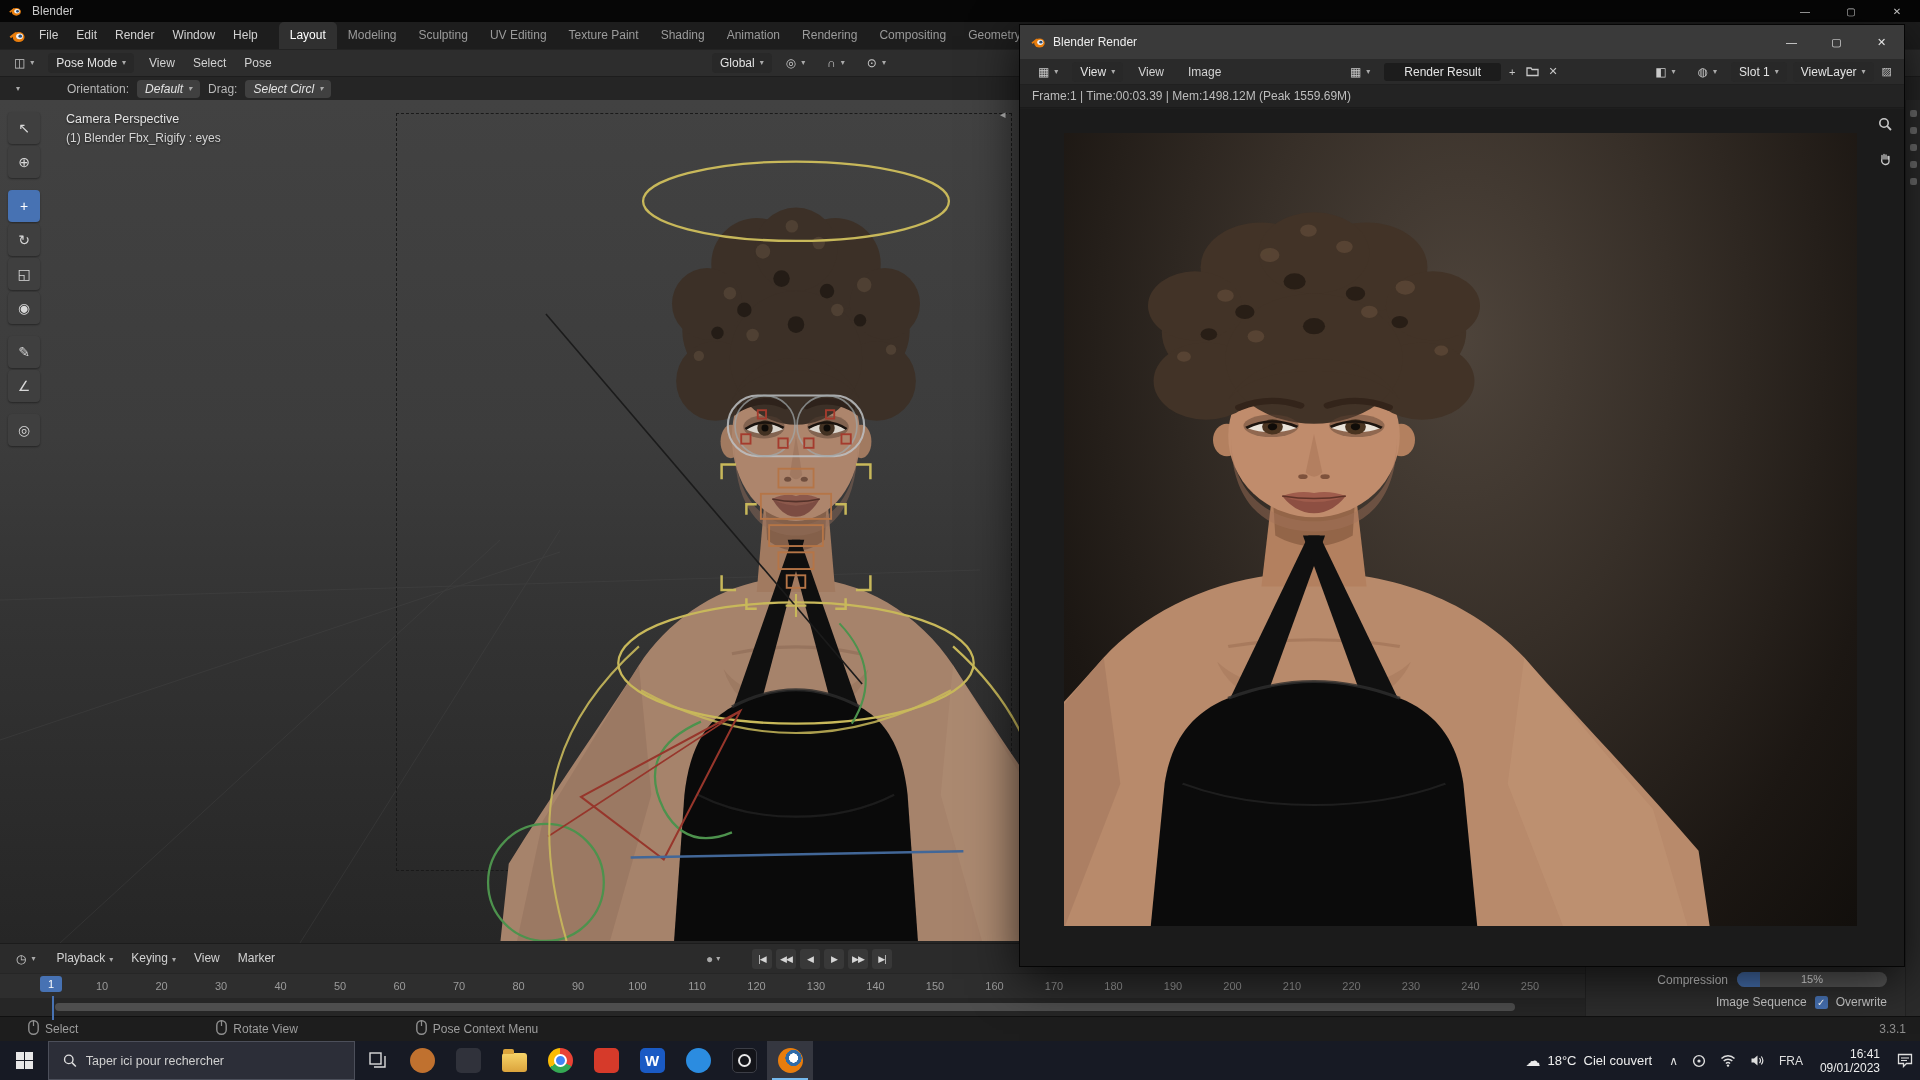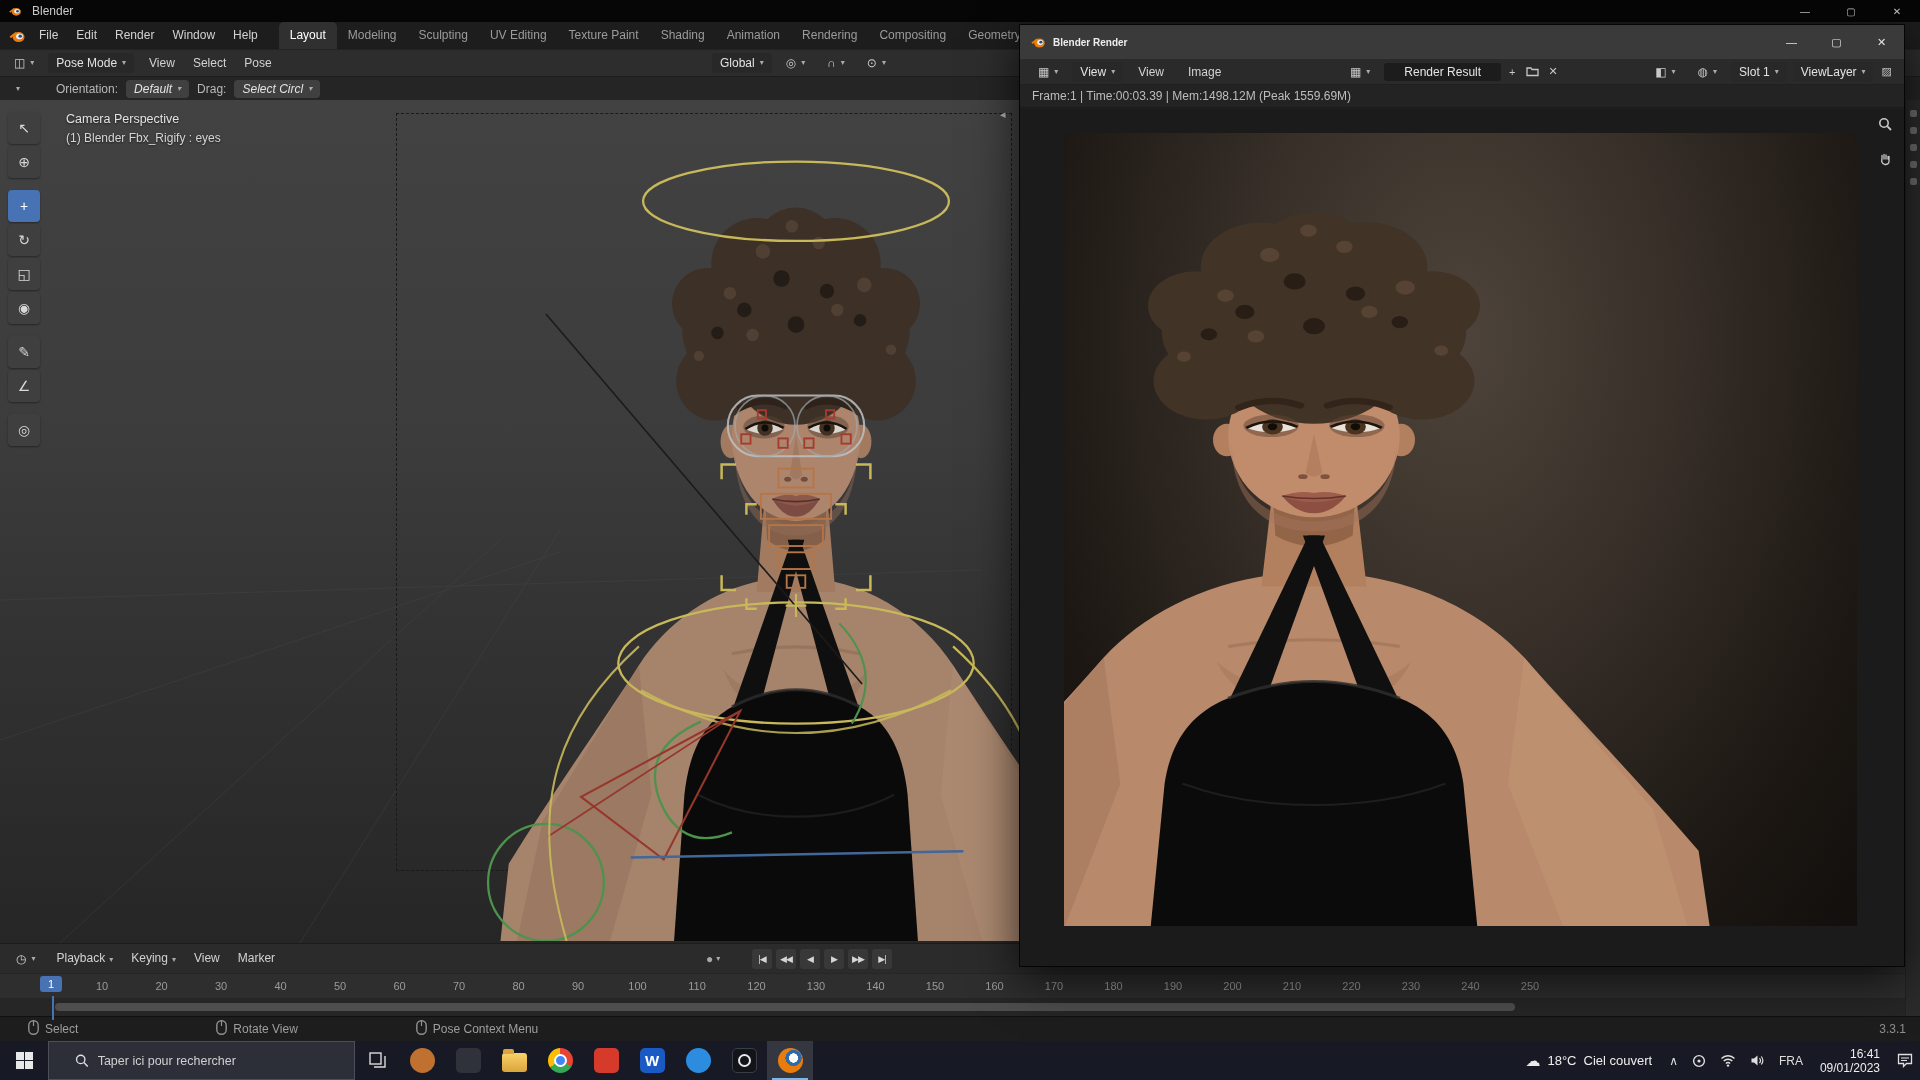--- a/index.html
+++ b/index.html
@@ -28,21 +28,21 @@
   .dd{display:inline-flex;align-items:center;gap:5px;background:#282828;border-radius:4px;height:20px;padding:0 8px;color:#e2e2e2;white-space:nowrap;}
   .dd.plain{background:transparent;}
   .caret{font-size:8px;color:#aaa;line-height:1;}
   .hicon{color:#c9c9c9;font-size:12px;}
   #vp-menus{display:flex;}
   #th-center{position:absolute;left:712px;display:flex;gap:6px;align-items:center;}
 
   #tool-settings{top:76px;height:24px;left:0;right:0;background:#252525;border-top:1px solid #1d1d1d;display:flex;align-items:center;gap:8px;padding-left:8px;}
   .ts-label{color:#b8b8b8;}
   .dd.small{height:18px;background:#404040;font-style:italic;}
-  #ts-orient{margin-left:20px;}
+  #ts-orient{margin-left:31px;}
 
   
   #viewport{top:100px;left:0;width:1920px;height:843px;background:linear-gradient(180deg,#424242 0%,#3c3c3c 40%,#333333 62%,#262626 100%);overflow:hidden;}
   #vp-grid{position:absolute;inset:0;}
   #tool-column{position:absolute;left:8px;top:12px;display:flex;flex-direction:column;gap:2px;}
   .tool-btn{width:32px;height:32px;background:#3f3f3f;border-radius:4px;display:flex;align-items:center;justify-content:center;color:#d8d8d8;font-size:14px;box-shadow:0 1px 2px rgba(0,0,0,.4);}
   .tool-btn.active{background:#4772b3;color:#fff;}
   .tool-gap{height:8px;}
   #vp-label{position:absolute;left:66px;top:12px;color:#e3e3e3;text-shadow:0 1px 2px rgba(0,0,0,.55);font-size:12.5px;}
   #vp-label .l2{margin-top:5px;font-size:12px;color:#d5d5d5;}
@@ -84,38 +84,38 @@
   #status-items{display:flex;align-items:center;}
   .status-item{display:flex;align-items:center;gap:6px;}
   .status-item:nth-child(1){margin-left:28px;}
   .status-item:nth-child(2){margin-left:138px;}
   .status-item:nth-child(3){margin-left:118px;}
   #status-version{margin-left:auto;margin-right:14px;color:#8f8f8f;}
 
   
   #render-window{left:1019px;top:24px;width:886px;height:943px;background:#1e1e1e;border:1px solid #050505;box-shadow:0 12px 45px rgba(0,0,0,.7);z-index:20;}
   .rw-titlebar{height:34px;background:#3a3a3a;display:flex;align-items:center;padding-left:10px;gap:7px;}
-  .rw-title{color:#ededed;font-size:10px;font-weight:bold;}
+  .rw-title{color:#ededed;font-size:12px;}
   .rw-controls{margin-left:auto;display:flex;height:100%;}
   .rw-btn{width:45px;display:flex;align-items:center;justify-content:center;color:#e5e5e5;font-size:11px;}
   .rw-toolbar{height:26px;background:#2a2a2a;border-bottom:1px solid #202020;display:flex;align-items:center;gap:6px;padding:0 10px;position:relative;}
   #rw-center{position:absolute;left:322px;display:flex;align-items:center;gap:6px;}
   .name-field{background:#1c1c1c;border-radius:3px;height:18px;line-height:18px;padding:0 20px;color:#e4e4e4;min-width:110px;}
   .mini-btn{color:#c7c7c7;font-size:11px;padding:0 2px;display:flex;align-items:center;}
   #rw-right{margin-left:auto;display:flex;align-items:center;gap:6px;}
   .rw-infobar{height:23px;background:#232323;display:flex;align-items:center;padding-left:12px;color:#bdbdbd;border-bottom:1px solid #1b1b1b;}
   .rw-canvas{position:absolute;top:84px;bottom:0;left:0;right:0;background:#1b1b1b;overflow:hidden;}
   #render-image{position:absolute;left:44px;top:24px;width:793px;height:793px;background:radial-gradient(ellipse at 50% 26%,#4e443b 0%,#372f28 38%,#1c1713 78%,#120f0c 100%);overflow:hidden;}
   #render-image svg{position:absolute;left:-165px;top:0;width:830px;height:793px;}
   .rw-sideicons{position:absolute;right:12px;top:8px;display:flex;flex-direction:column;gap:18px;align-items:center;}
 
   
   #taskbar{top:1041px;height:39px;left:0;right:0;background:#171a24;display:flex;align-items:stretch;z-index:60;}
   #start-btn{width:48px;display:flex;align-items:center;justify-content:center;}
-  #search-box{width:307px;background:#2c2e38;border:1px solid #4c4f5a;display:flex;align-items:center;gap:9px;padding:0 26px;}
+  #search-box{width:307px;background:#2c2e38;border:1px solid #4c4f5a;display:flex;align-items:center;gap:9px;padding:0 14px;}
   #search-input{background:transparent;border:0;outline:0;color:#d8d8d8;font-size:12.5px;width:100%;font-family:inherit;}
   #search-input::placeholder{color:#d0d0d0;opacity:1;}
   #taskview-btn{width:44px;display:flex;align-items:center;justify-content:center;}
   #taskbar-apps{display:flex;}
   .app-slot{width:46px;display:flex;align-items:center;justify-content:center;position:relative;}
   .app-slot.active{background:rgba(255,255,255,.13);}
   .app-slot.active::after{content:"";position:absolute;bottom:0;left:5px;right:5px;height:2px;background:#76b9ed;}
   .app-icon{width:25px;height:25px;display:flex;align-items:center;justify-content:center;color:#fff;font-weight:bold;font-size:15px;position:relative;}
   .k-circle{border-radius:50%;}
   .k-square{border-radius:5px;}
@@ -440,20 +440,34 @@
     <div id="playhead">
       <span class="playhead-pill">1</span>
       <span class="playhead-line"></span>
     </div>
   </div>
 
   <div id="hscroll">
     <div id="hscroll-bar"></div>
   </div>
 
+  <div id="output-sliver">
+    <div class="comp-row">
+      <span class="comp-label">Compression</span>
+      <span class="slider">
+        <span class="slider-fill" style="width: 15%;"></span>
+        <span class="slider-text">15%</span>
+      </span>
+    </div>
+    <div class="seq-row">
+      <span class="seq-label">Image Sequence</span>
+      <span class="checkbox">✓</span>
+      <span class="seq-label">Overwrite</span>
+    </div>
+  </div>
   <div id="props-edge">
     <span class="pe-dot"></span>
     <span class="pe-dot"></span>
     <span class="pe-dot"></span>
     <span class="pe-dot"></span>
     <span class="pe-dot"></span>
   </div>
 
   <div id="statusbar">
     <div id="status-items">

